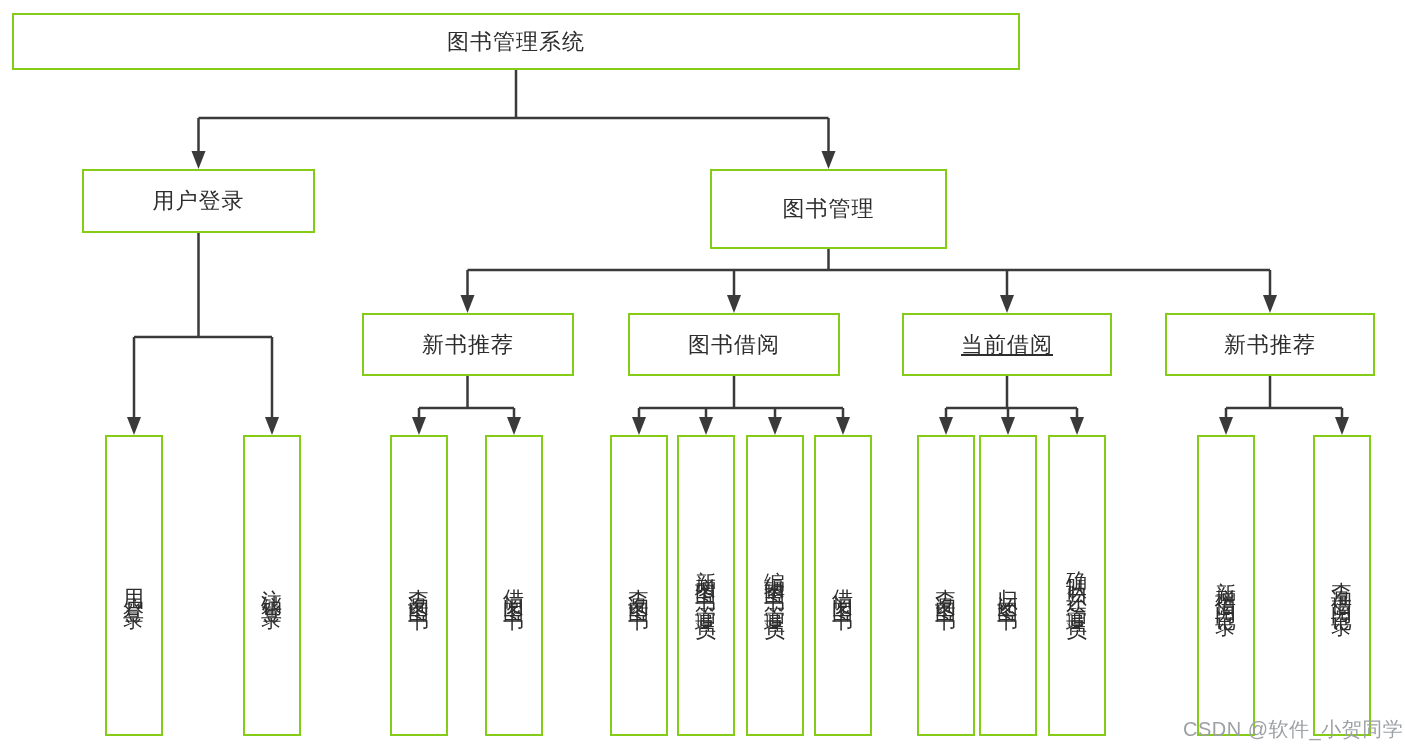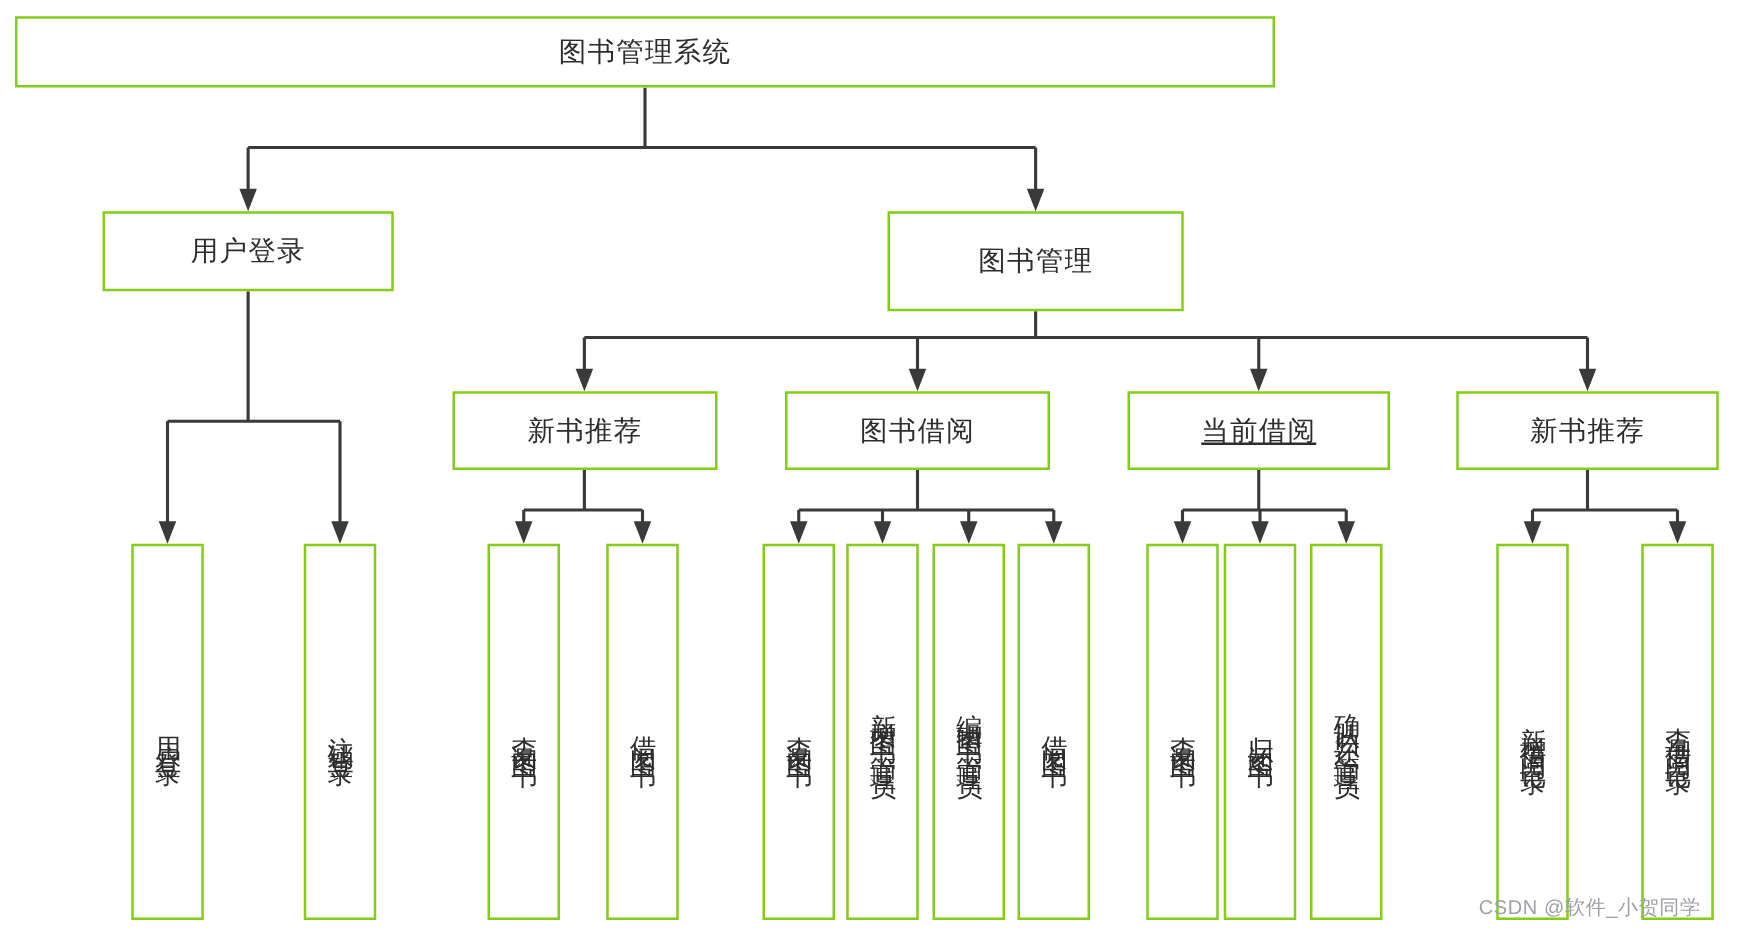--- a/index.html
+++ b/index.html
@@ -28,21 +28,21 @@
     text-orientation:mixed;
     font-size:21px;
     letter-spacing:7px;
     border-width:2.5px;
     line-height:1;
   }
   .watermark{
     position:absolute;
     left:1183px;top:716px;
     width:222px;
-    font-size:16px;
+    font-size:20px;
     color:#9da0a5;
     white-space:nowrap;
     z-index:5;
     letter-spacing:0.5px;
   }
 </style>
 </head>
 <body>
 
 <div class="stage">

